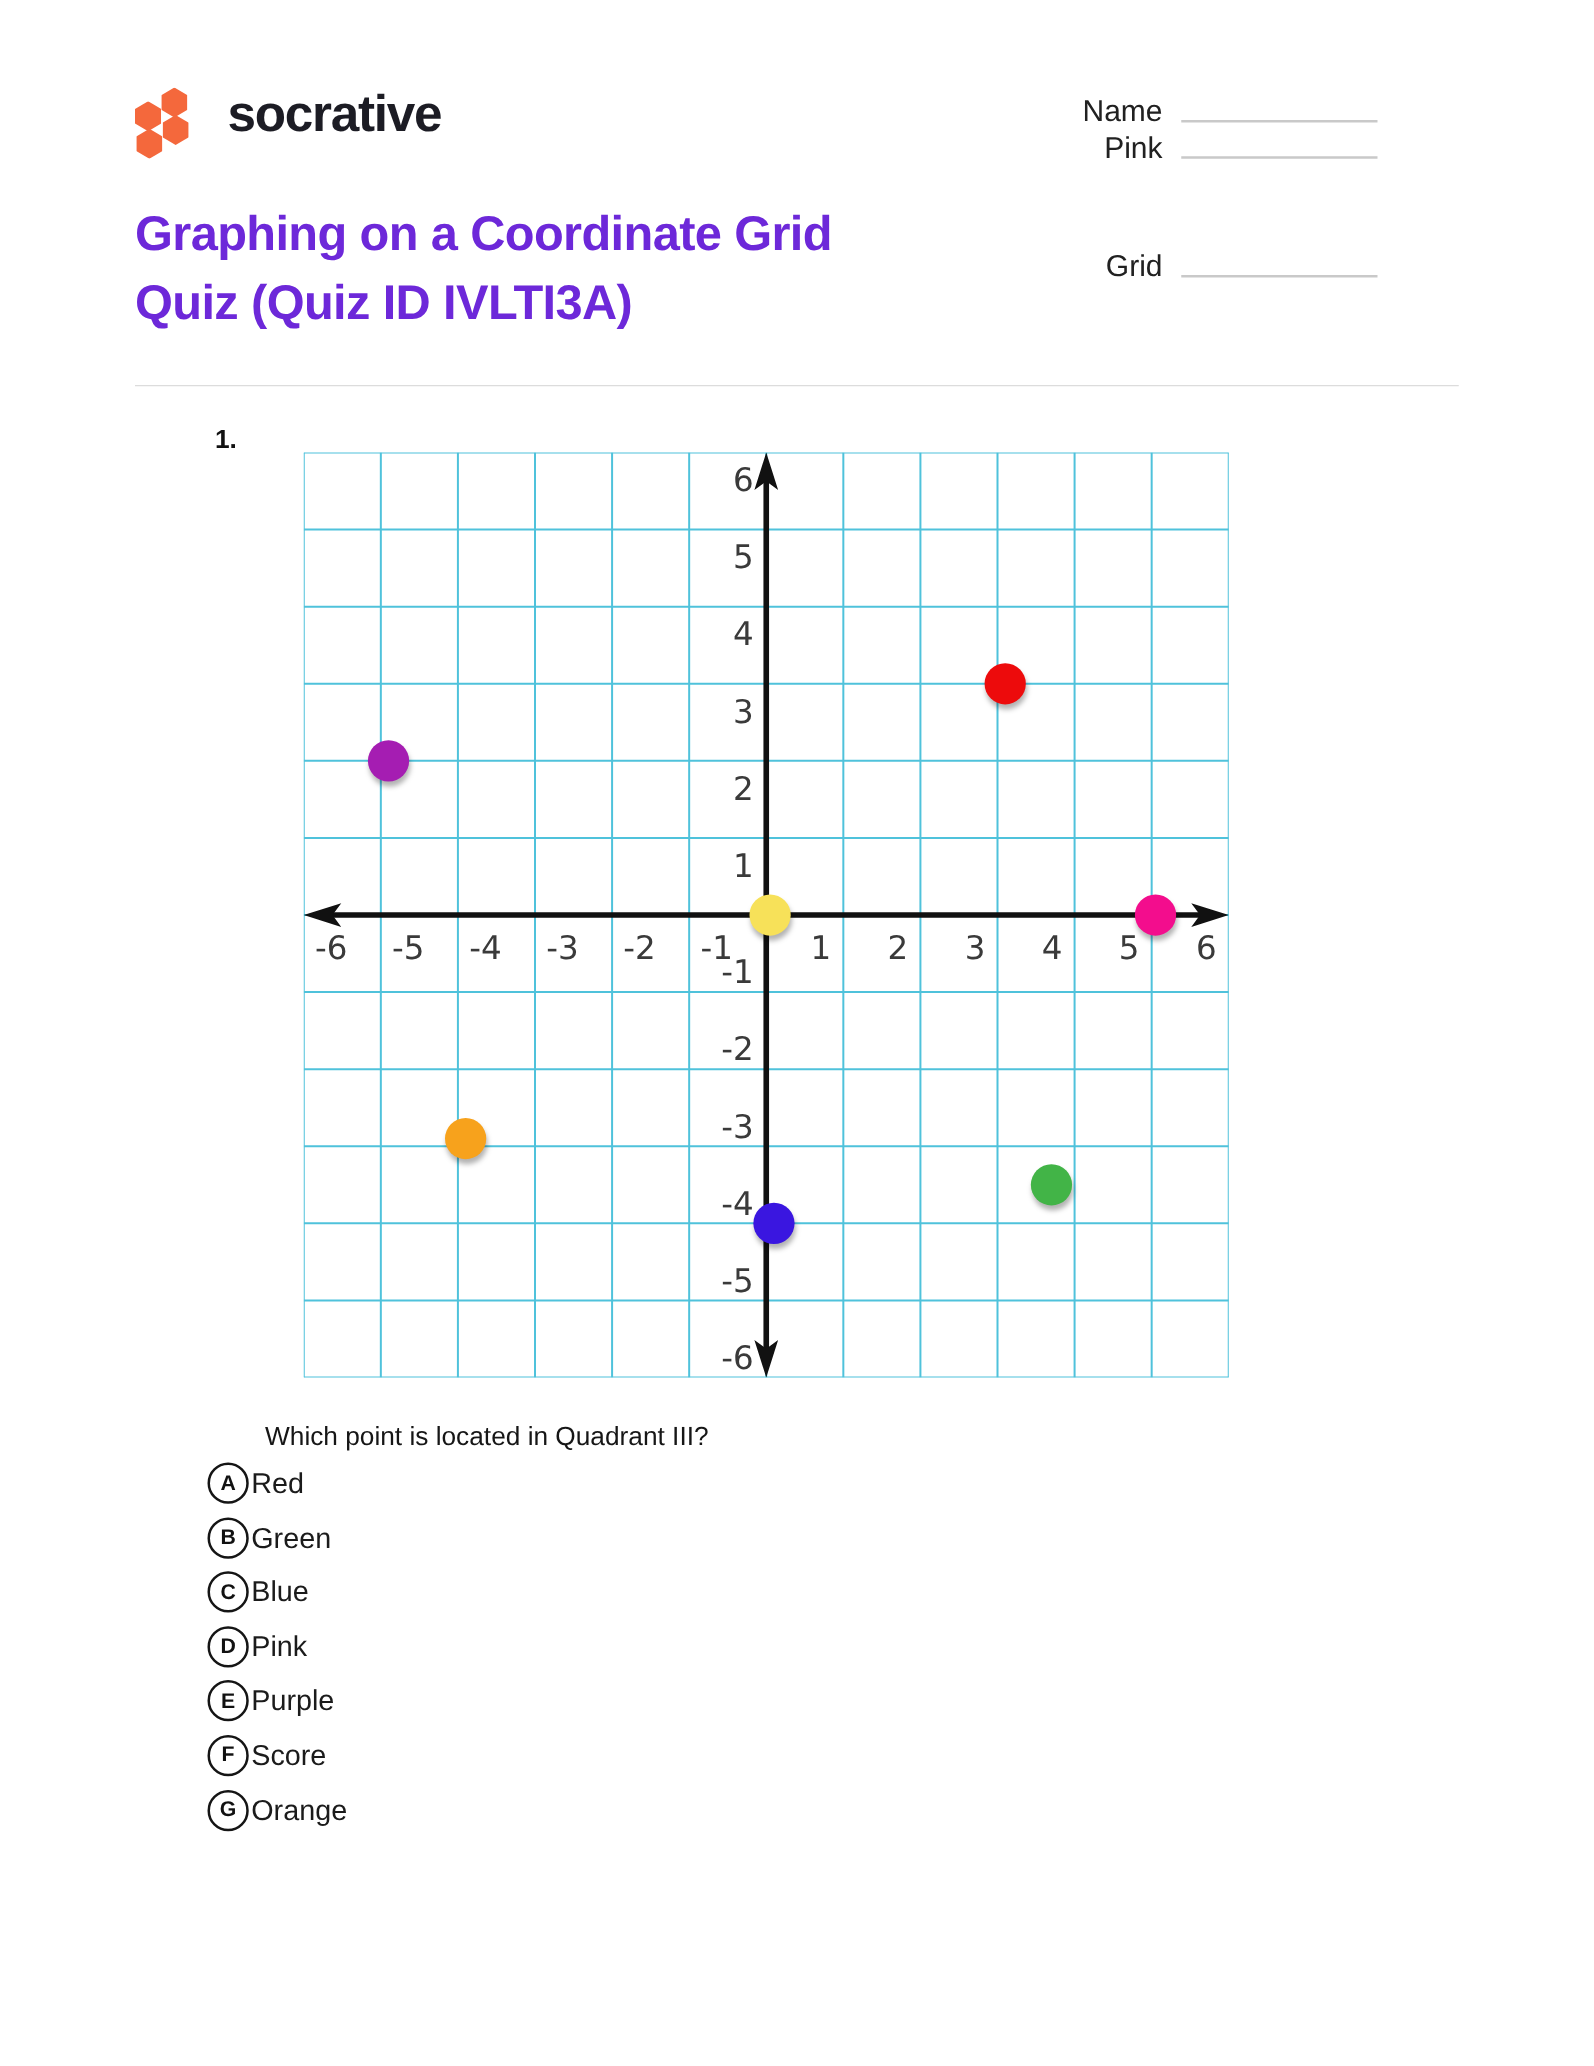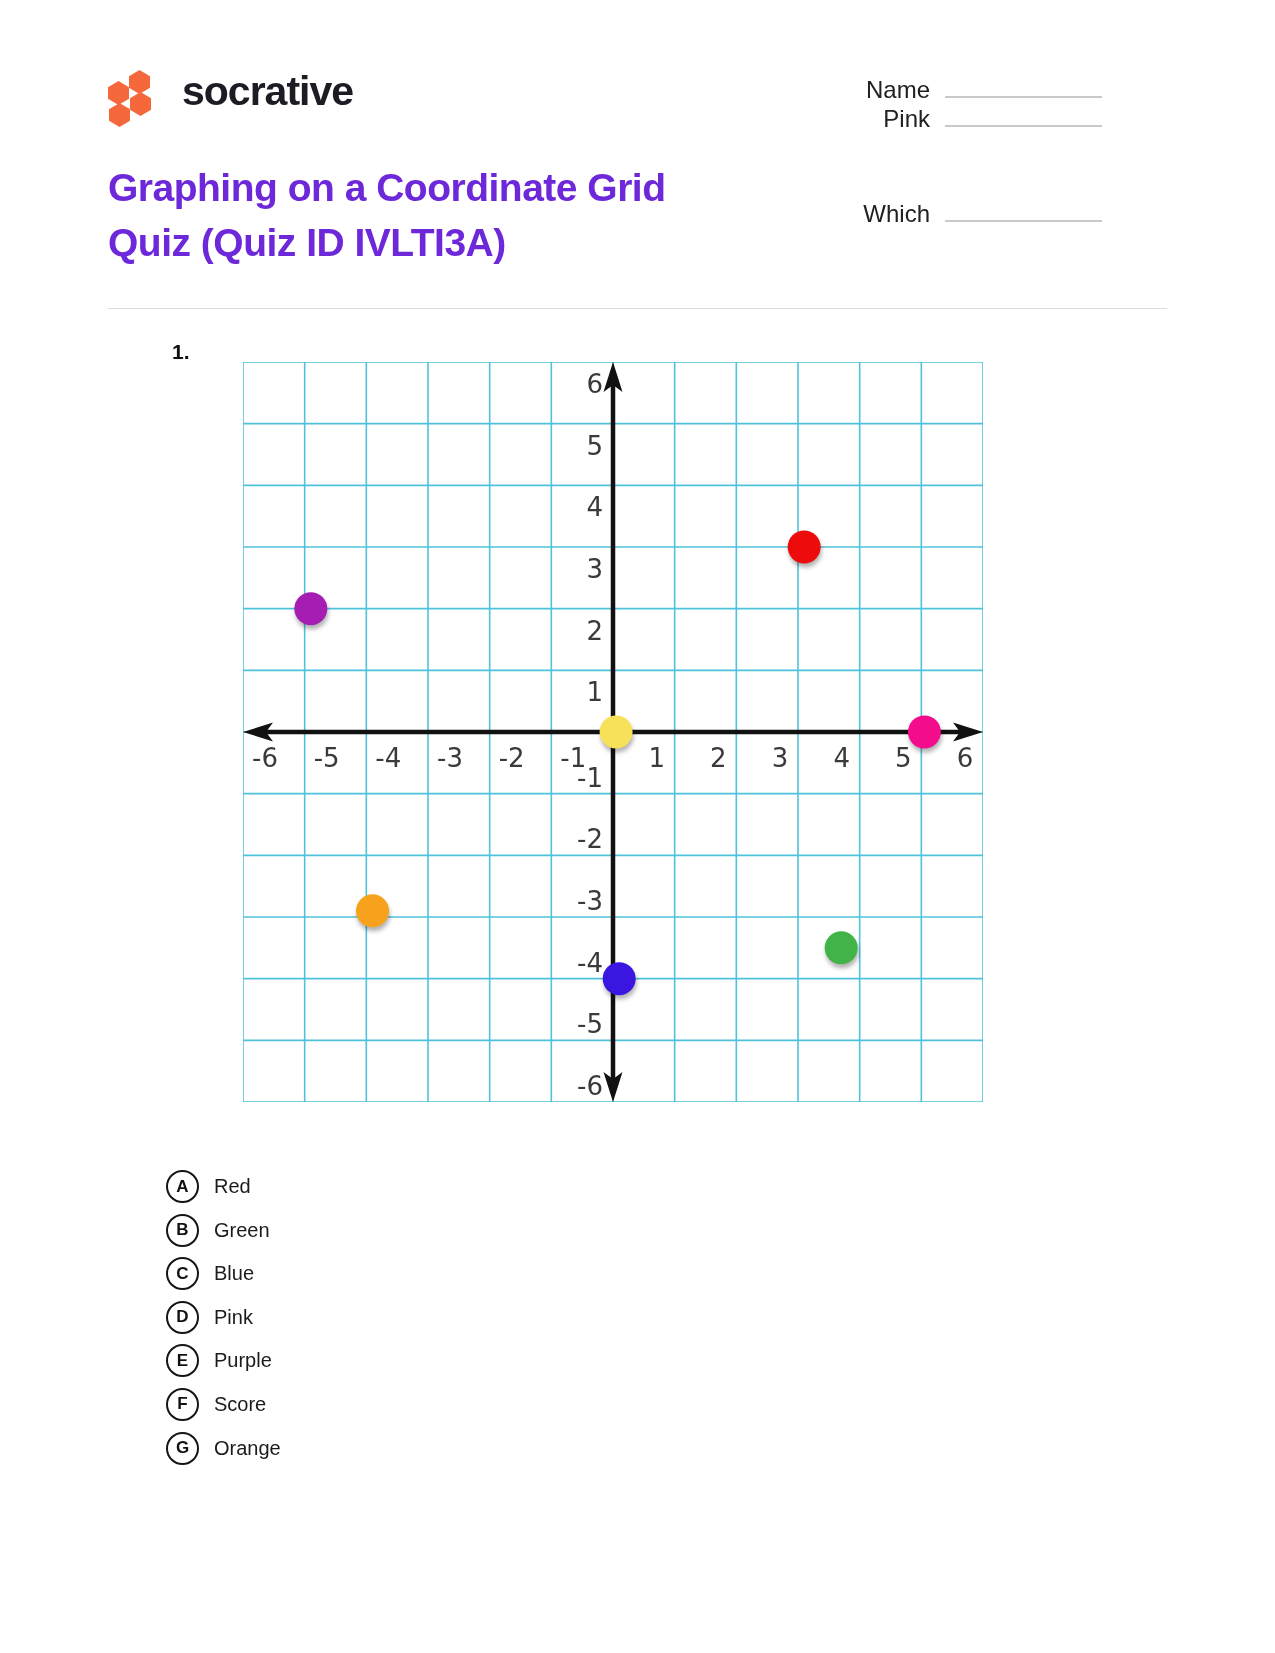--- a/index.html
+++ b/index.html
@@ -31,40 +31,40 @@
            border-top:1px solid #dcdcdc;}
   
   .q-number{position:absolute;left:172px;top:340px;font-size:21px;font-weight:700;color:#111;}
   .graph-wrap{position:absolute;left:243px;top:362px;width:740px;height:740px;}
   .q-text{position:absolute;left:212px;top:1138px;font-size:21px;color:#161616;}
   .choices{position:absolute;left:166px;top:1170px;}
   .choice{display:flex;align-items:center;height:33px;margin-bottom:10.6px;}
   .choice-circle{width:29px;height:29px;border:2px solid #151515;border-radius:50%;
                  display:flex;align-items:center;justify-content:center;flex:0 0 auto;
                  font-size:17px;font-weight:700;color:#111;}
-  .choice-label{margin-left:15px;font-size:20px;color:#1b1b1b;}
+  .choice-label{margin-left:2px;font-size:23px;color:#1b1b1b;}
 </style>
 </head>
 <body>
 
 <div class="page">
 
   <div class="logo">
     <div class="hex hex-a" style="background: rgb(244, 104, 60);"></div>
     <div class="hex hex-b" style="background: rgb(244, 104, 60);"></div>
     <div class="hex hex-c" style="background: rgb(244, 104, 60);"></div>
     <div class="hex hex-d" style="background: rgb(244, 104, 60);"></div>
   </div>
   <div class="wordmark">socrative</div>
 
   <div class="field-label fl-name">Name</div>
   <div class="field-line ln-name"></div>
   <div class="field-label fl-date">Pink</div>
   <div class="field-line ln-date"></div>
-  <div class="field-label fl-score">Which</div>
+  <div class="field-label fl-score">Grid</div>
   <div class="field-line ln-score"></div>
 
   <div class="quiz-title">
     <div>Graphing on a Coordinate Grid</div>
     <div>Quiz (Quiz ID IVLTI3A)</div>
   </div>
   <div class="divider"></div>
 
   <div class="q-number">1.</div>
   <div class="graph-wrap" id="graph"><svg viewBox="0 0 740 740" width="740" height="740">
@@ -133,20 +133,21 @@
         <g>
           <circle cx="561.1666666666666" cy="185" r="16.5" fill="#ED0B0C" style="filter: drop-shadow(1px 4px 2px rgba(0,0,0,0.30));"></circle>
           <circle cx="67.83333333333331" cy="246.66666666666669" r="16.5" fill="#A51DB2" style="filter: drop-shadow(1px 4px 2px rgba(0,0,0,0.30));"></circle>
           <circle cx="681.4166666666666" cy="370" r="16.5" fill="#F30D8D" style="filter: drop-shadow(1px 4px 2px rgba(0,0,0,0.30));"></circle>
           <circle cx="373.0833333333333" cy="370" r="16.5" fill="#F7E159" style="filter: drop-shadow(1px 4px 2px rgba(0,0,0,0.30));"></circle>
           <circle cx="129.5" cy="548.8333333333334" r="16.5" fill="#F7A21C" style="filter: drop-shadow(1px 4px 2px rgba(0,0,0,0.30));"></circle>
           <circle cx="376.16666666666663" cy="616.6666666666666" r="16.5" fill="#3A16E0" style="filter: drop-shadow(1px 4px 2px rgba(0,0,0,0.30));"></circle>
           <circle cx="598.1666666666666" cy="585.8333333333334" r="16.5" fill="#42B447" style="filter: drop-shadow(1px 4px 2px rgba(0,0,0,0.30));"></circle>
         </g>
       </svg></div>
+  <div class="q-text">Which point is located in Quadrant III?</div>
 
   <div class="choices" id="choices">
     <div class="choice">
       <div class="choice-circle">A</div>
       <div class="choice-label">Red</div>
     </div>
 
     <div class="choice">
       <div class="choice-circle">B</div>
       <div class="choice-label">Green</div>

